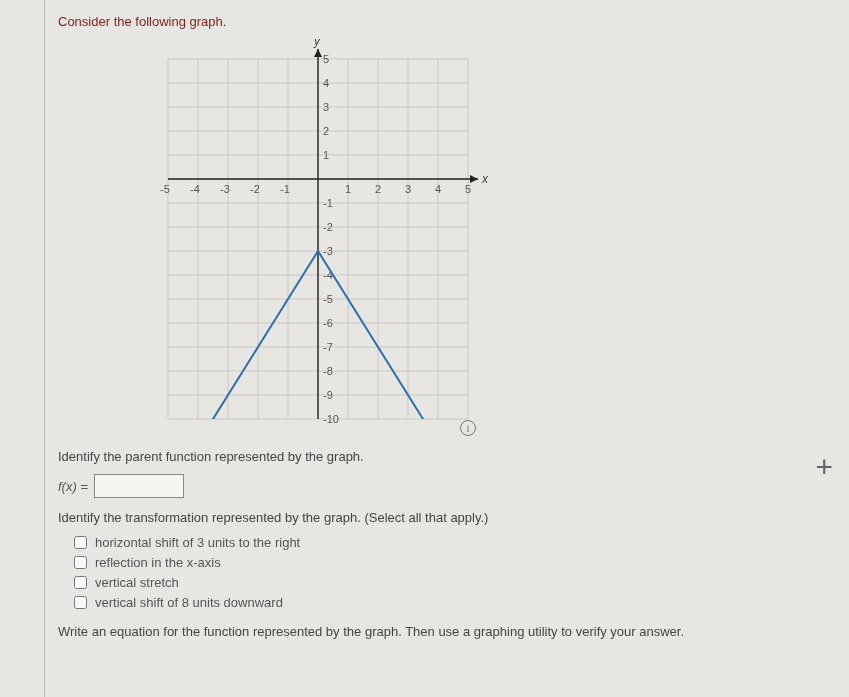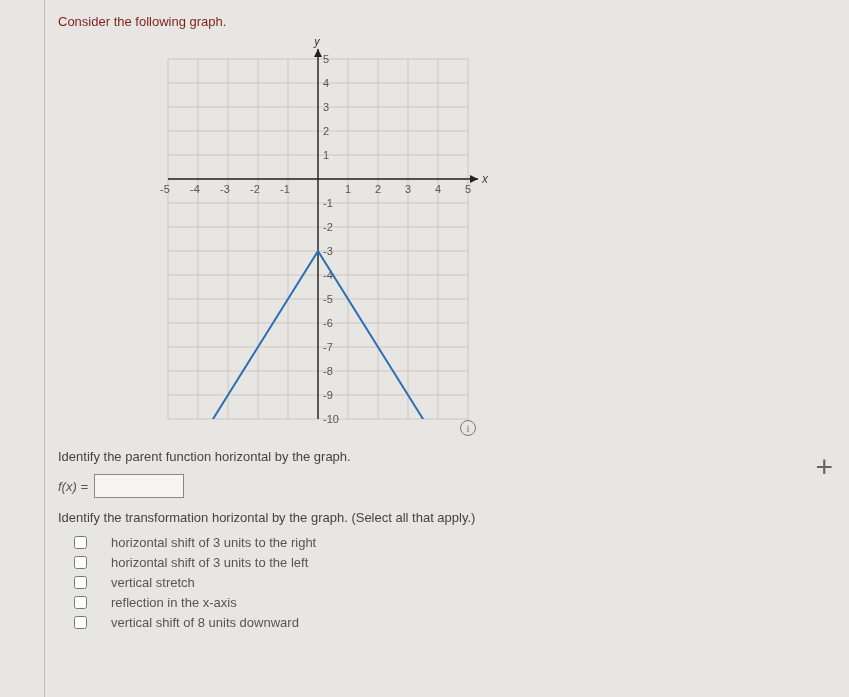--- a/index.html
+++ b/index.html
@@ -38,21 +38,21 @@
     .inline-row { display: flex; align-items: center; gap: 6px; margin: 4px 0 12px 0; }
     .eq-label { font-style: italic; color: #555; }
     .text-input {
       width: 90px;
       height: 24px;
       border: 1px solid #888;
       background: #f7f5f2;
       padding: 2px 4px;
     }
     .options { margin: 4px 0 14px 16px; }
-    .opt { display: flex; align-items: center; gap: 24px; margin: 5px 0; color: #555; }
+    .opt { display: flex; align-items: center; gap: 8px; margin: 5px 0; color: #555; }
     .opt input[type=checkbox] {
       width: 13px; height: 13px; accent-color: #666;
     }
     .plus-btn {
       position: absolute;
       right: 16px;
       top: 450px;
       font-size: 30px;
       font-weight: 300;
       color: #666;
@@ -145,47 +145,44 @@
         <text x="185" y="384" class="tick-label">-10</text>
         <text x="176" y="6" class="axis-label">y</text>
         <text x="344" y="144" class="axis-label">x</text>
         <clipPath id="clip1">
           <rect x="30" y="20" width="300" height="360"></rect>
         </clipPath>
         <path d="M30 452 L60 404 L90 356 L120 308 L150 260 L180 212 L210 260 L240 308 L270 356 L300 404 L330 452 " stroke="#2b6fb3" stroke-width="2" fill="none" clip-path="url(#clip1)"></path>
       </svg>
   </div>
 
-  <div class="question-text">Identify the parent function horizontal by the graph.</div>
+  <div class="question-text">Identify the parent function represented by the graph.</div>
   <div class="inline-row">
     <span class="eq-label">f(x) =</span>
     <input class="text-input" type="text" style="">
   </div>
 
-  <div class="question-text">Identify the transformation horizontal by the graph. (Select all that apply.)</div>
+  <div class="question-text">Identify the transformation represented by the graph. (Select all that apply.)</div>
   <div class="options">
     <label class="opt">
       <input type="checkbox" style="">
       <span>horizontal shift of 3 units to the right</span>
     </label>
     <label class="opt">
       <input type="checkbox" style="">
-      <span>horizontal shift of 3 units to the left</span>
+      <span>reflection in the x-axis</span>
     </label>
     <label class="opt">
       <input type="checkbox" style="">
       <span>vertical stretch</span>
     </label>
     <label class="opt">
       <input type="checkbox" style="">
-      <span>reflection in the x-axis</span>
-    </label>
-    <label class="opt">
-      <input type="checkbox" style="">
       <span>vertical shift of 8 units downward</span>
     </label>
   </div>
 
+  <div class="question-text">Write an equation for the function represented by the graph. Then use a graphing utility to verify your answer.</div>
 
 </div>
 
 <span class="info-icon">i</span>
 <div class="plus-btn">+</div>
 
 </body></html>

